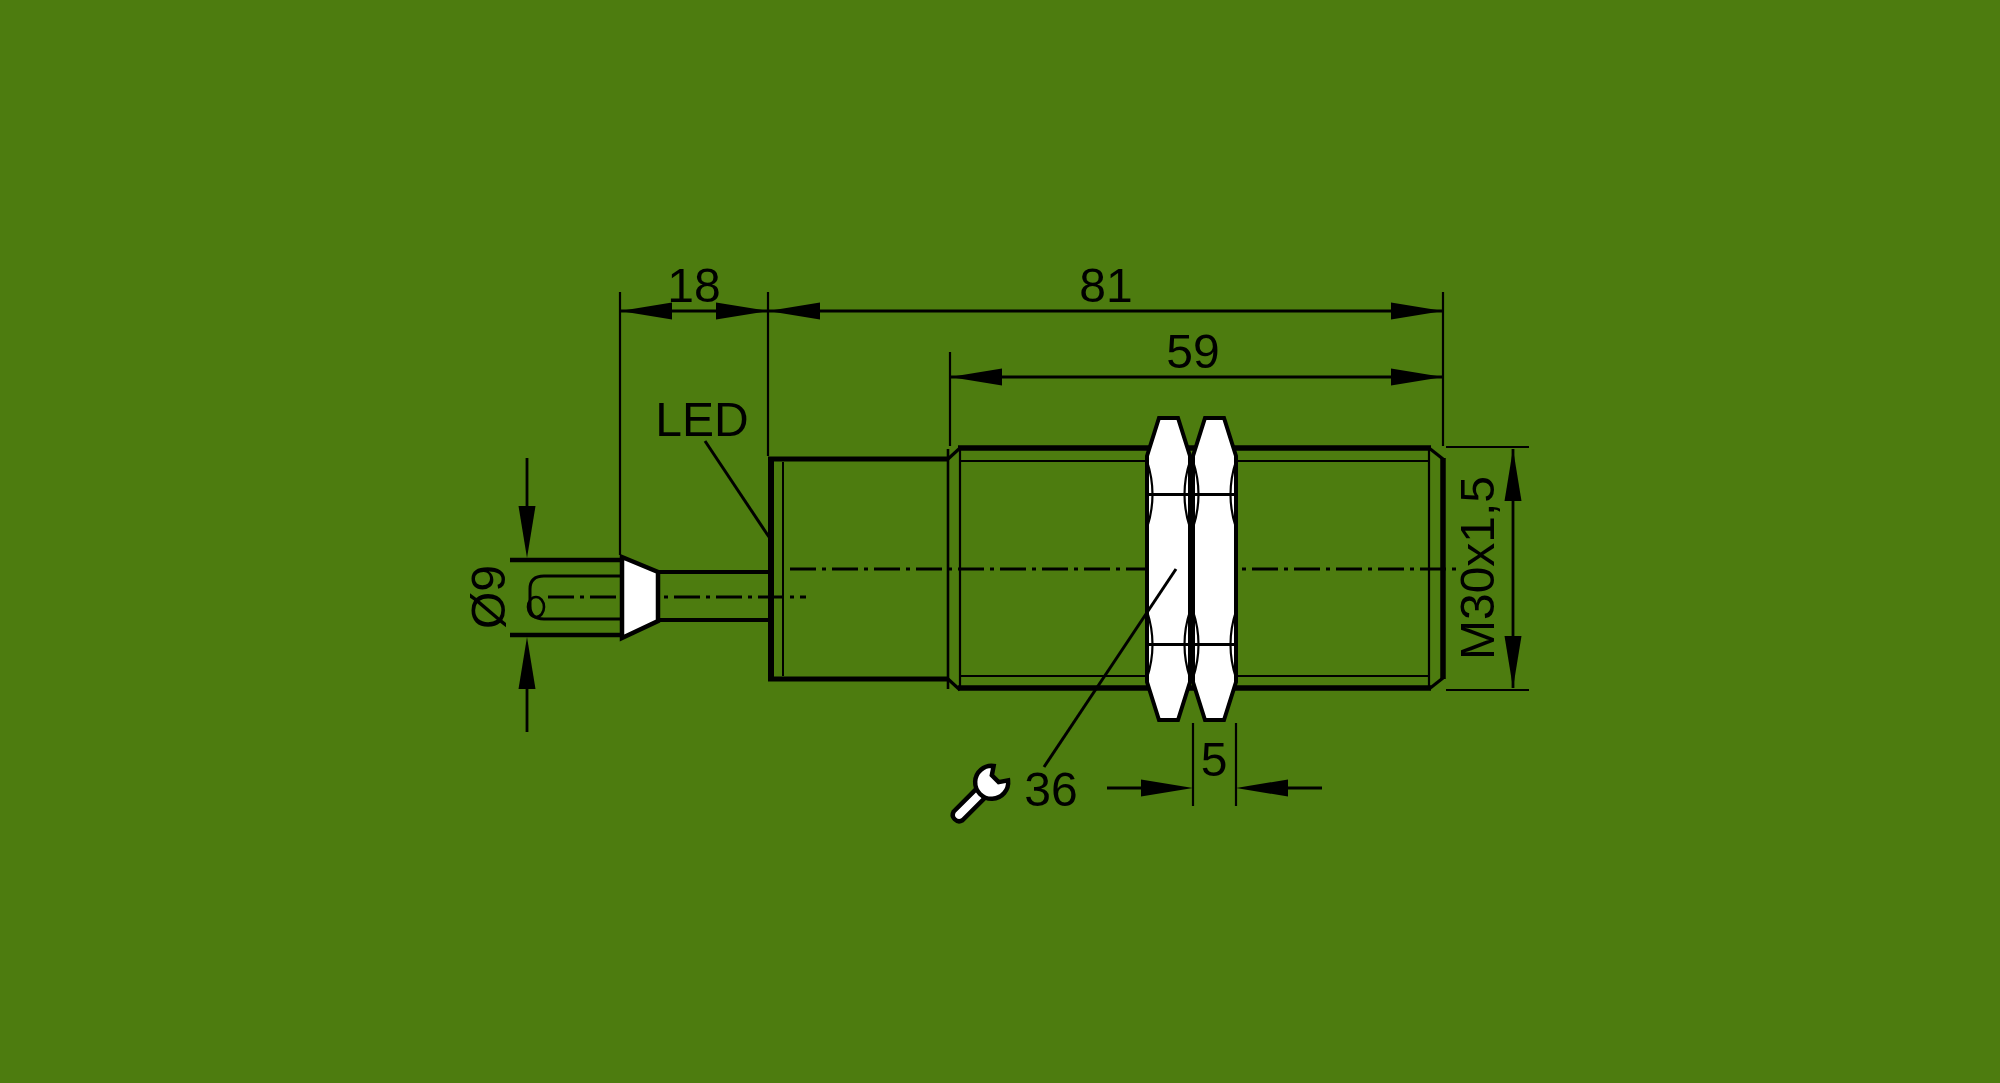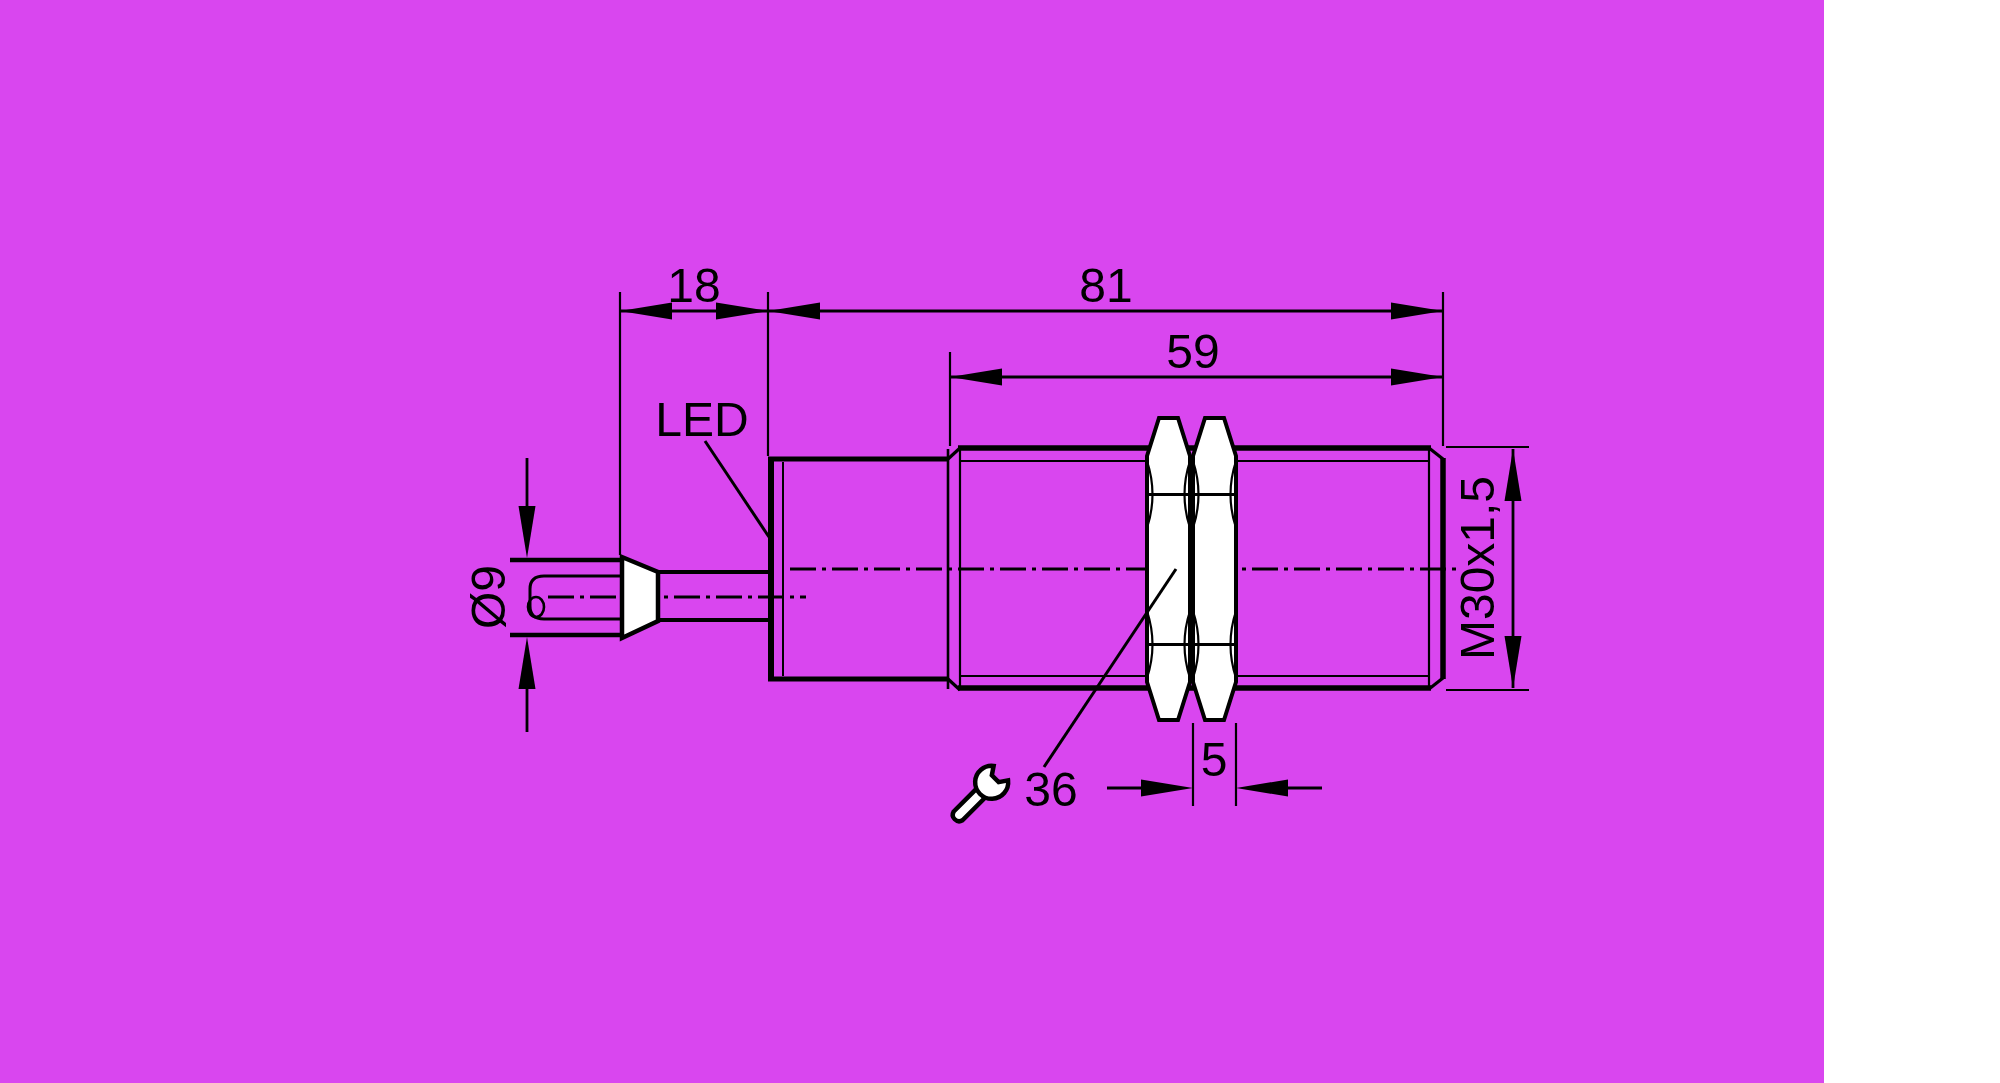--- a/index.html
+++ b/index.html
@@ -5,23 +5,23 @@
   html, body {
     margin: 0;
     padding: 0;
     background: #ffffff;
     width: 2000px;
     height: 1083px;
     overflow: hidden;
   }
   .stage {
     position: relative;
-    width: 1824px;
+    width: 2000px;
     height: 1083px;
-    background: #d946ef;
+    background: #4d7c0f;
   }
   svg { display: block; }
   svg text {
     font-family: "Liberation Sans", "DejaVu Sans", sans-serif;
     font-size: 48px;
     fill: #000000;
   }
   .ln   { stroke: #000000; fill: none; stroke-linecap: butt; }
   .fillw{ fill: #ffffff; stroke: #000000; }
   .arr  { fill: #000000; stroke: none; }

